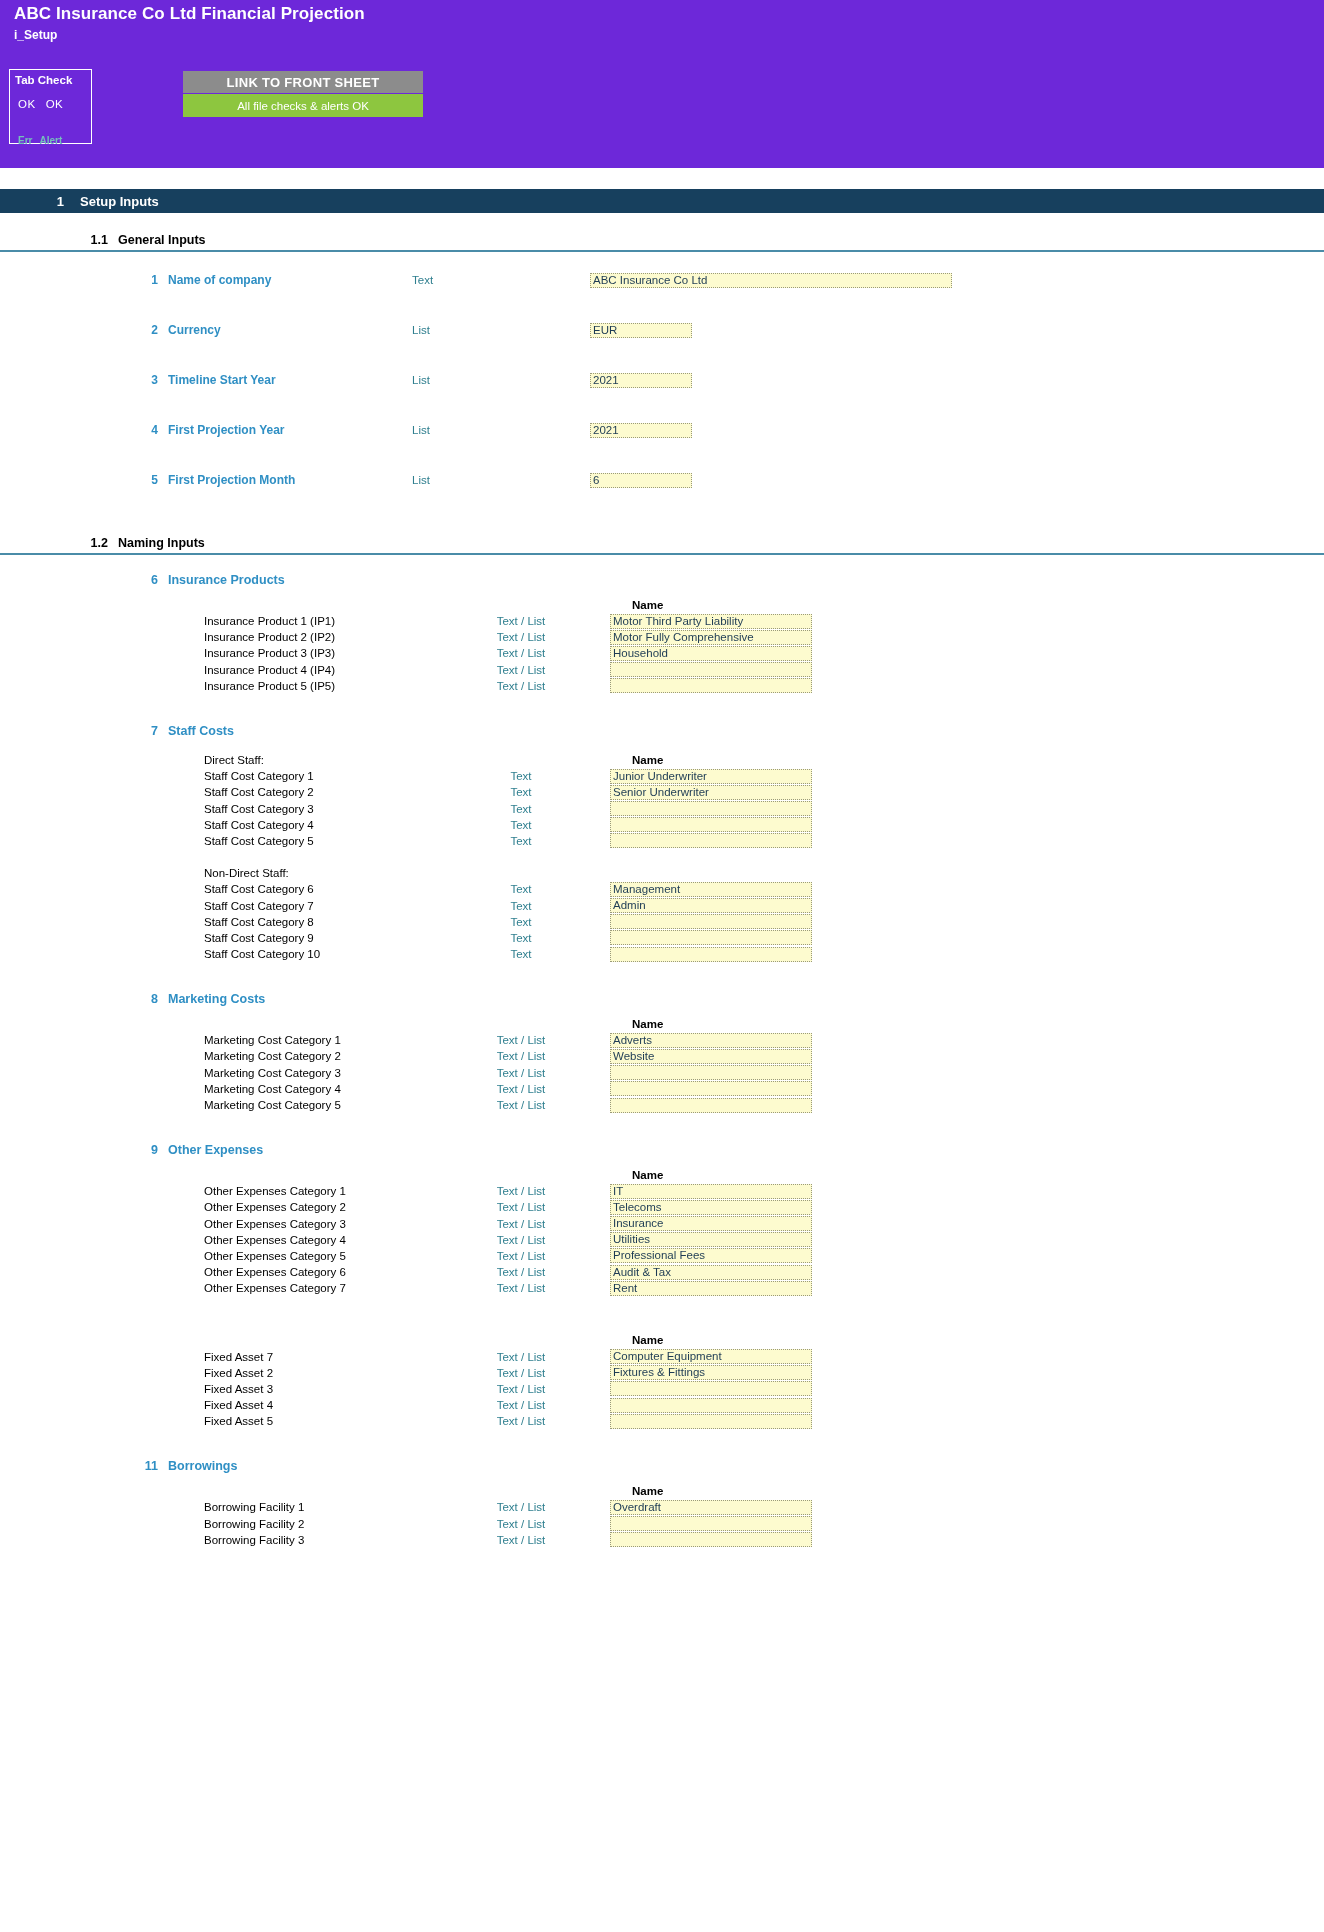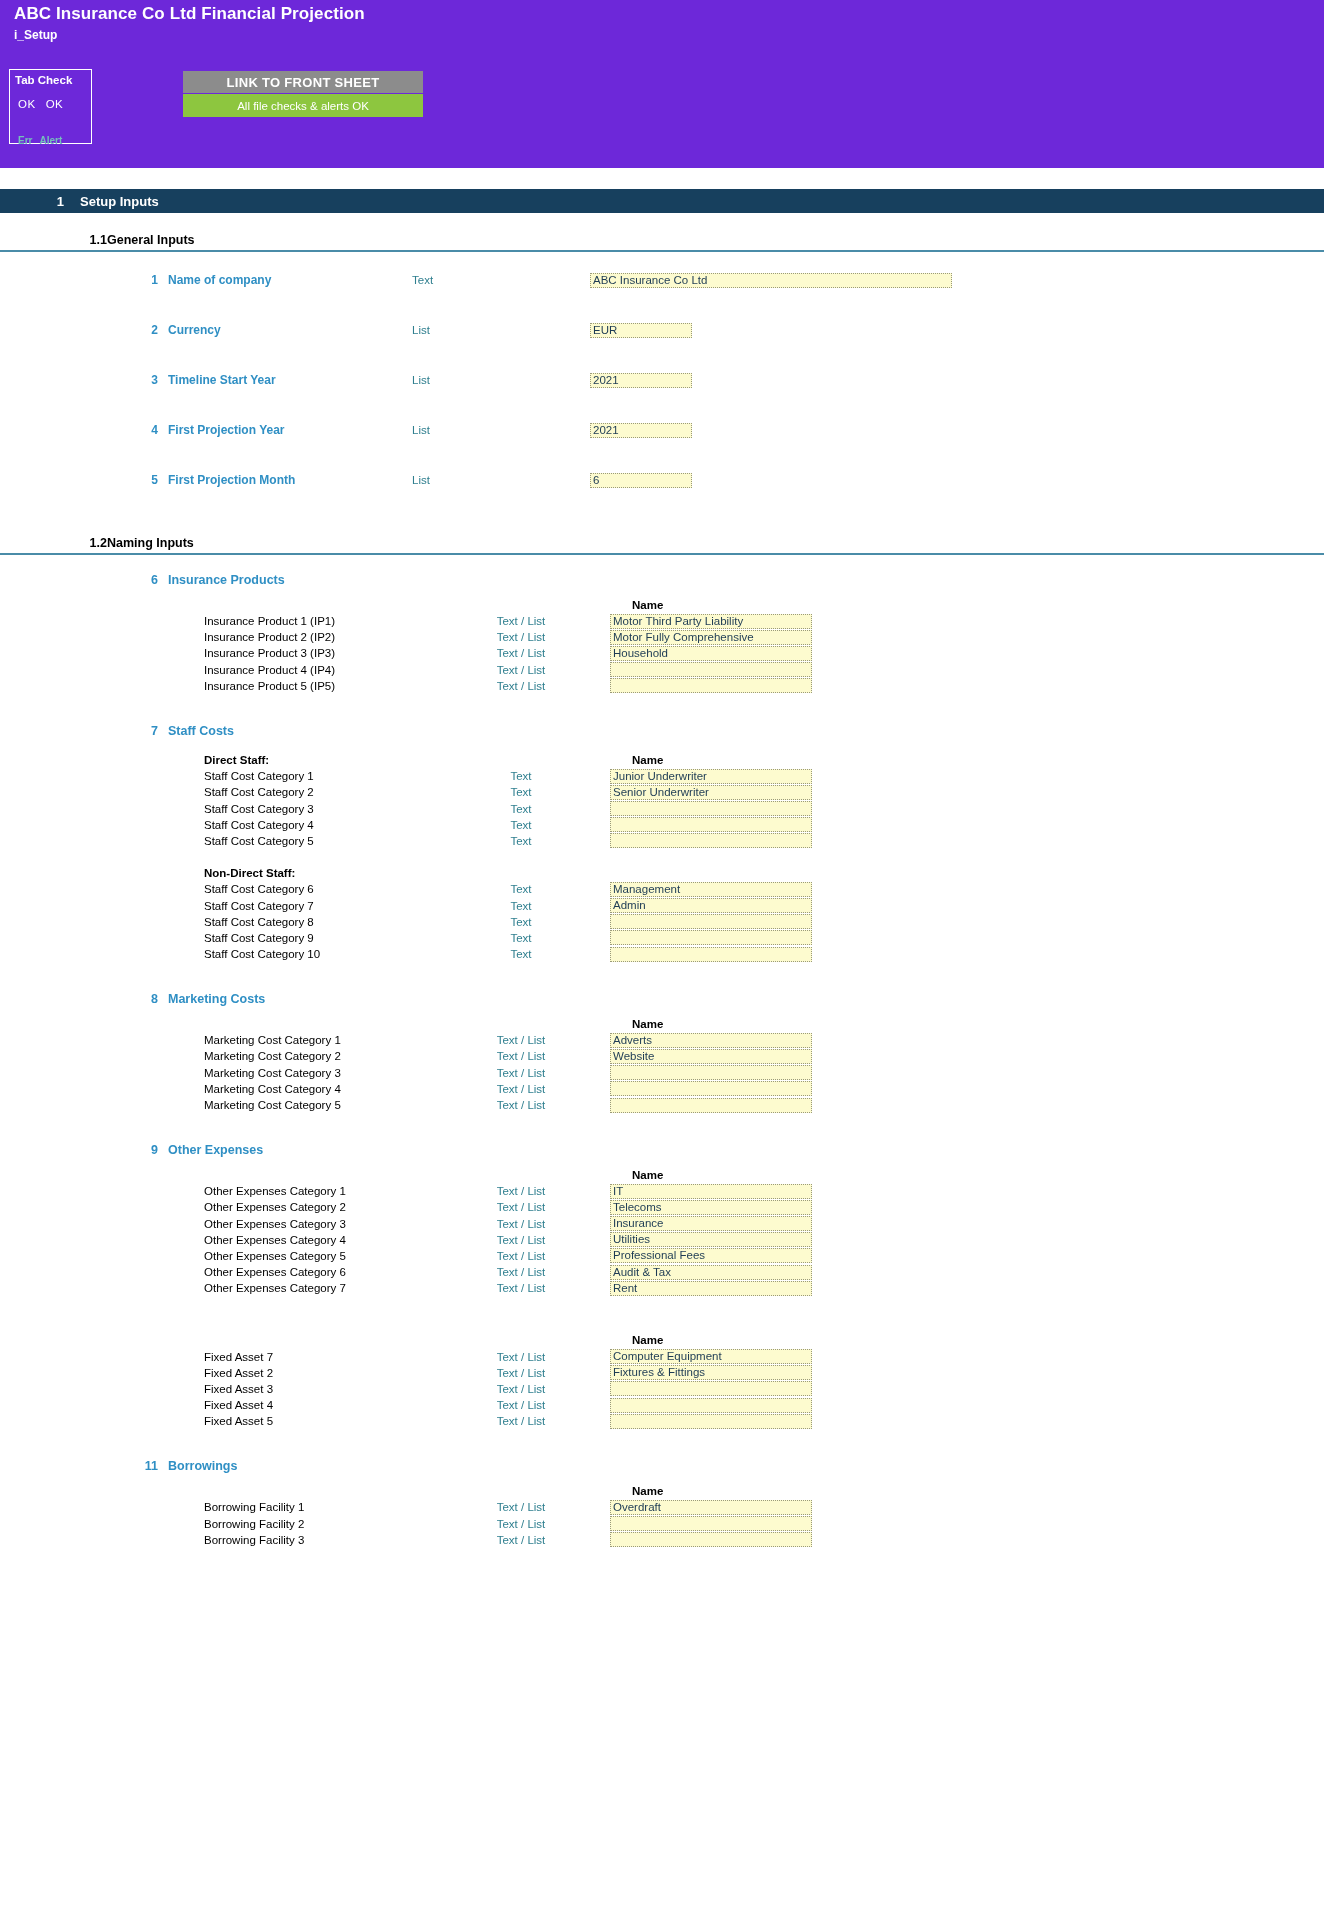--- a/index.html
+++ b/index.html
@@ -133,21 +133,21 @@
   .subsection {
     margin-top: 20px;
     border-bottom: 2.5px solid #4a8ca8;
     padding-bottom: 3px;
     display: flex;
     align-items: flex-end;
     color: #000000;
     font-size: 12.5px;
     font-weight: bold;
   }
-  .subsection .num { width: 107px; text-align: right; box-sizing: border-box; }
+  .subsection .num { width: 118px; text-align: right; padding-right: 10px; box-sizing: border-box; }
 
   
   .row {
     display: flex;
     align-items: center;
     height: 16px;
     position: relative;
   }
   .col-num {
     width: 168px;
@@ -190,21 +190,21 @@
     font-size: 11.5px;
     text-align: center;
   }
   .irow .ivalue {
     width: 202px;
   }
 
   .subhead {
     margin-left: 204px;
     font-size: 11.5px;
-    font-weight: bold;
+    font-weight: normal;
     color: #000000;
     height: 16.2px;
     line-height: 16.2px;
   }
 
   .grp-title {
     display: flex;
     align-items: center;
     height: 18px;
   }

